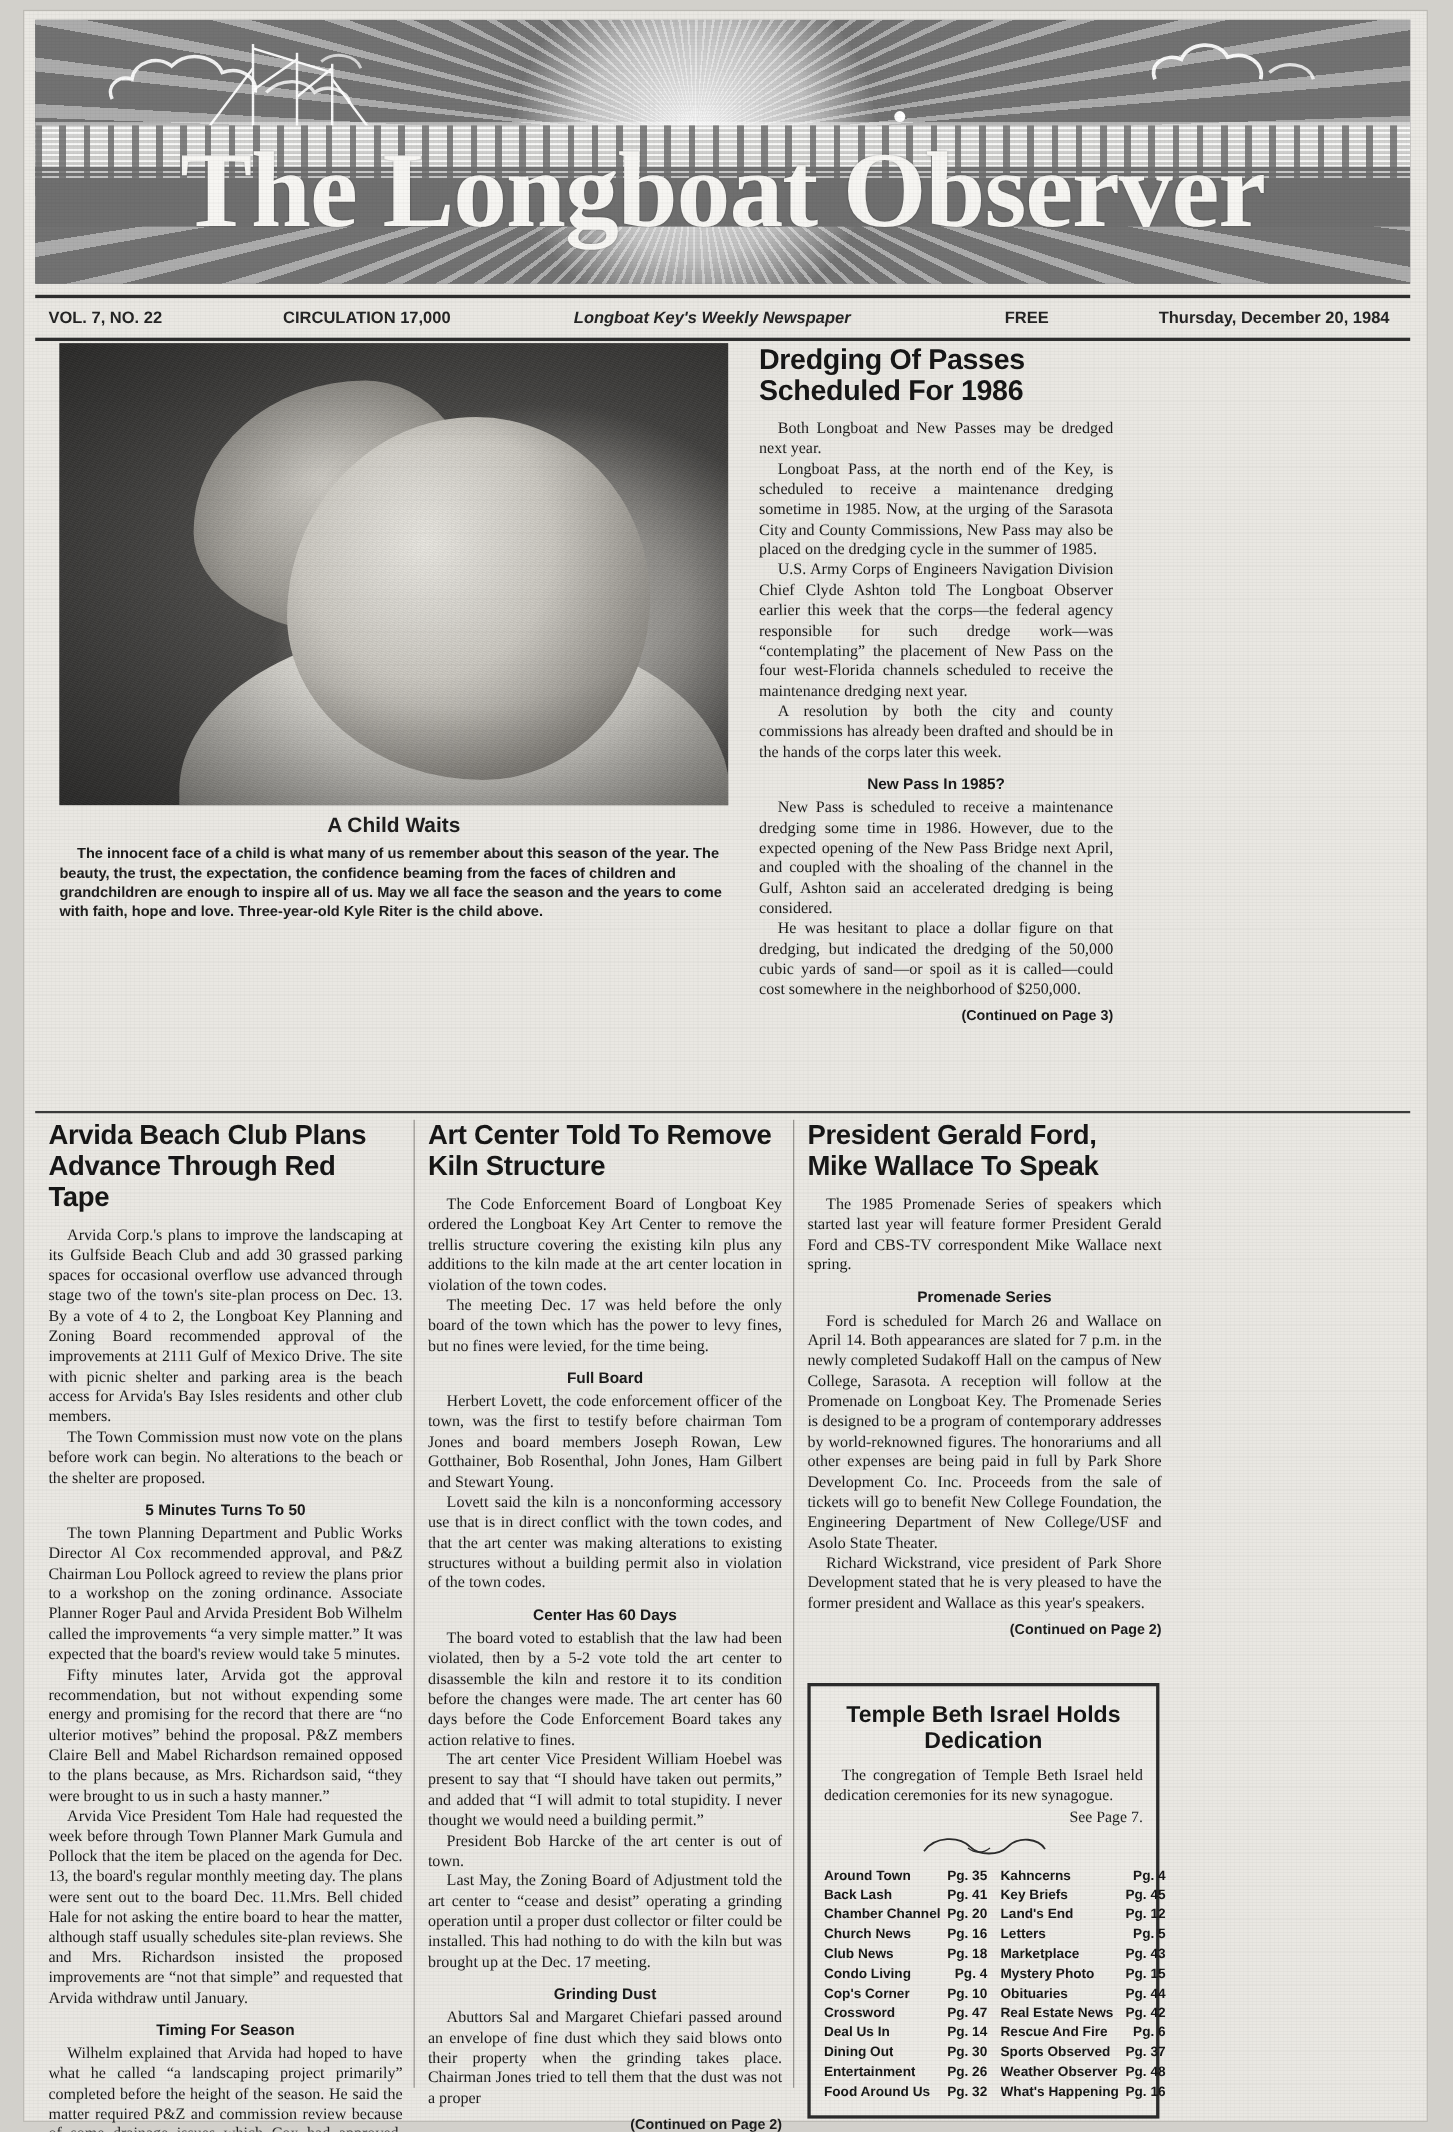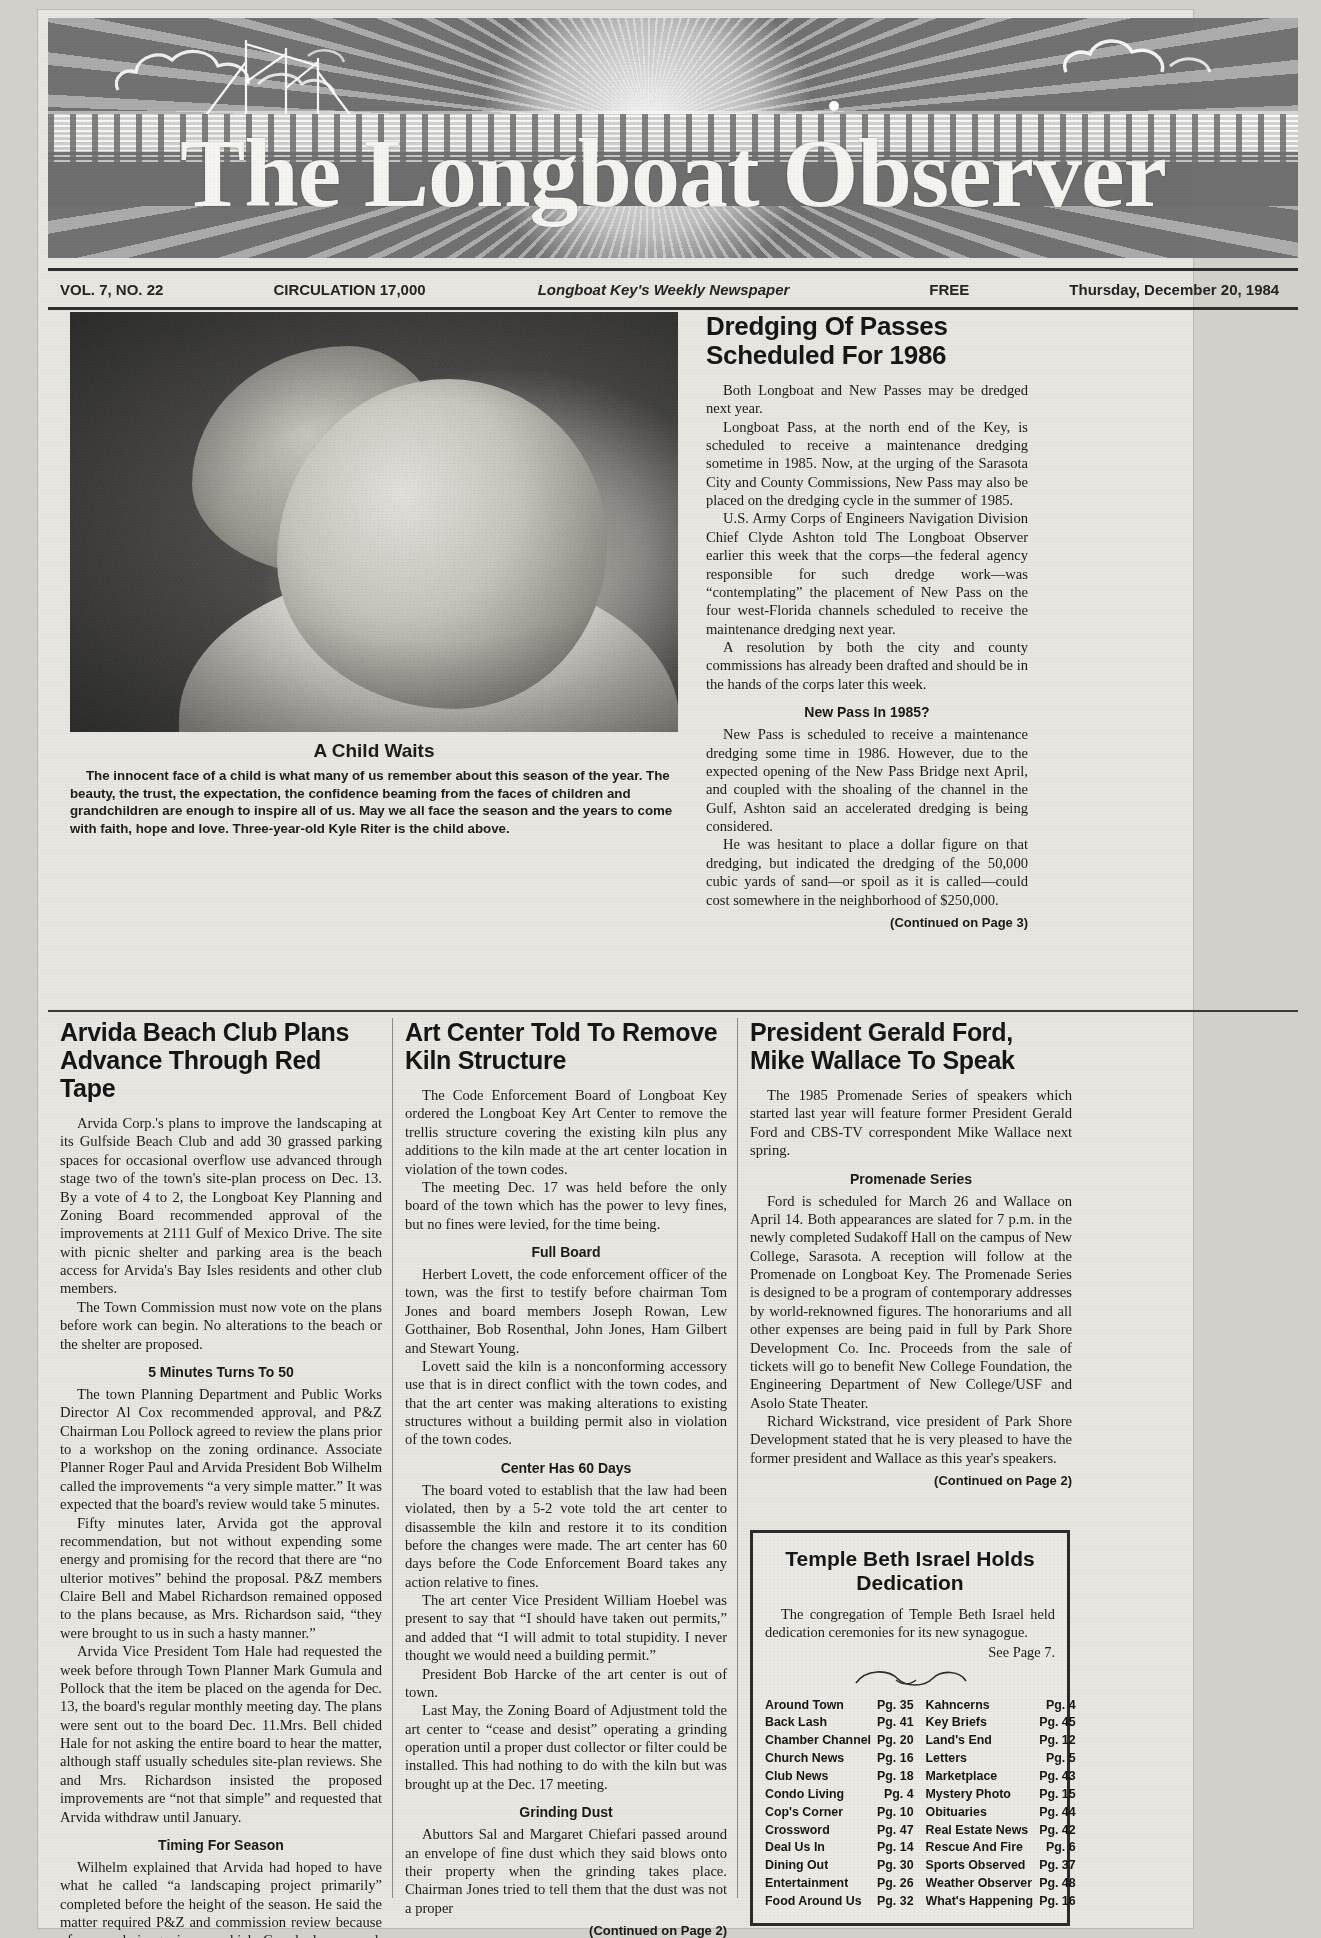--- a/index.html
+++ b/index.html
@@ -11,24 +11,23 @@
   }
   .page{
     position:relative;
     width:1321px;height:1938px;
     background:#d2d0cb;
   }
   
   .sheet{
     position:absolute;
     left:22px;top:10px;
-    width:1155px;height:1918px;
+    width:1275px;height:1918px;
     background:#e9e7e2;
     box-shadow:0 0 0 1px #bbb9b3;
-    margin-left:16px;
   }
   .grain{
     position:absolute;inset:0;
     background:
       repeating-linear-gradient(0deg, rgba(0,0,0,.022) 0 1px, rgba(255,255,255,0) 1px 3px),
       repeating-linear-gradient(90deg, rgba(0,0,0,.015) 0 1px, rgba(255,255,255,0) 1px 4px);
     pointer-events:none;
     mix-blend-mode:multiply;
   }
   

